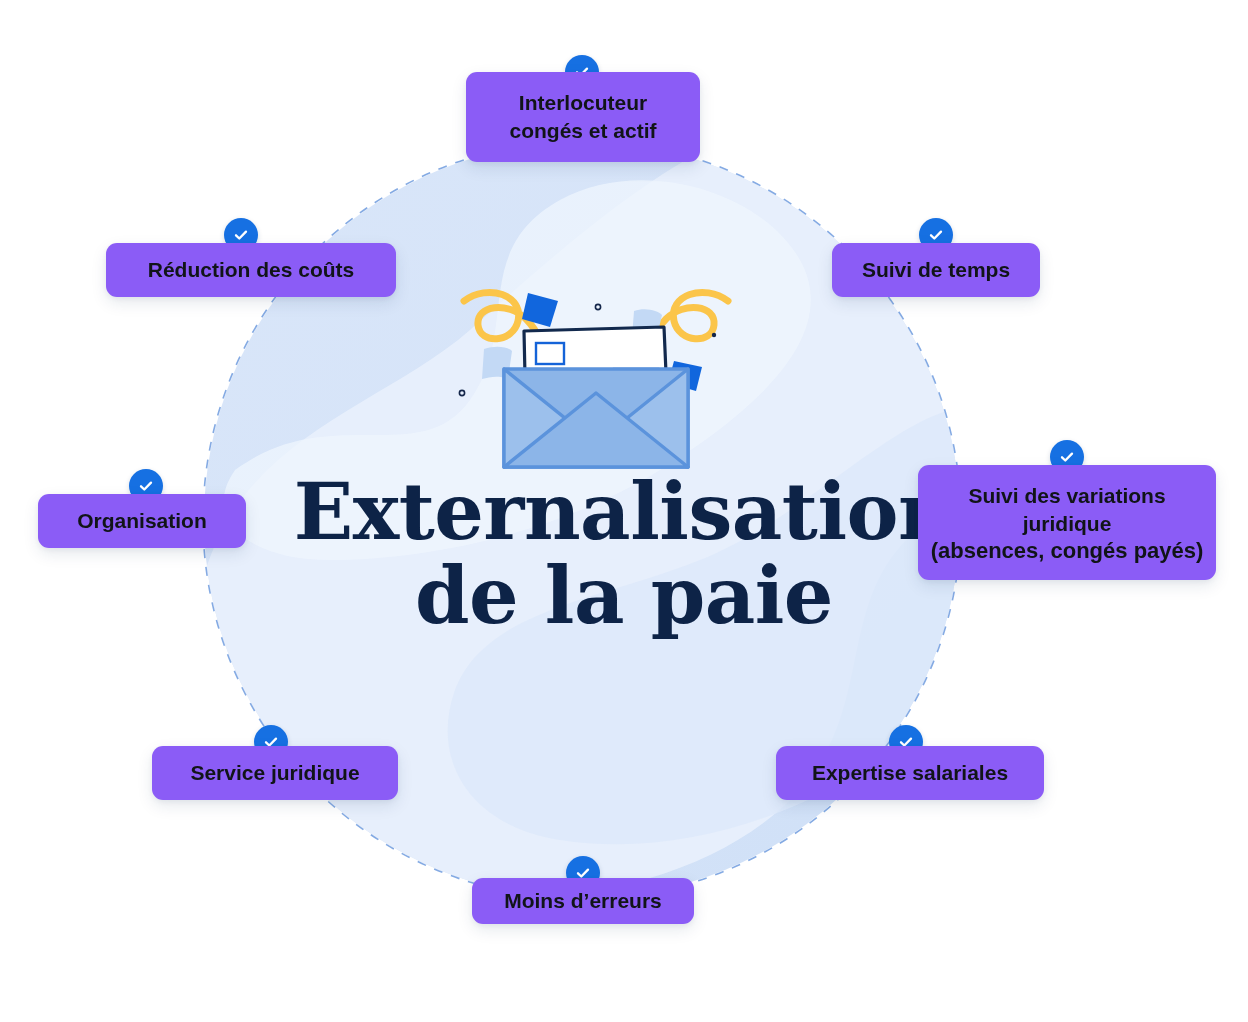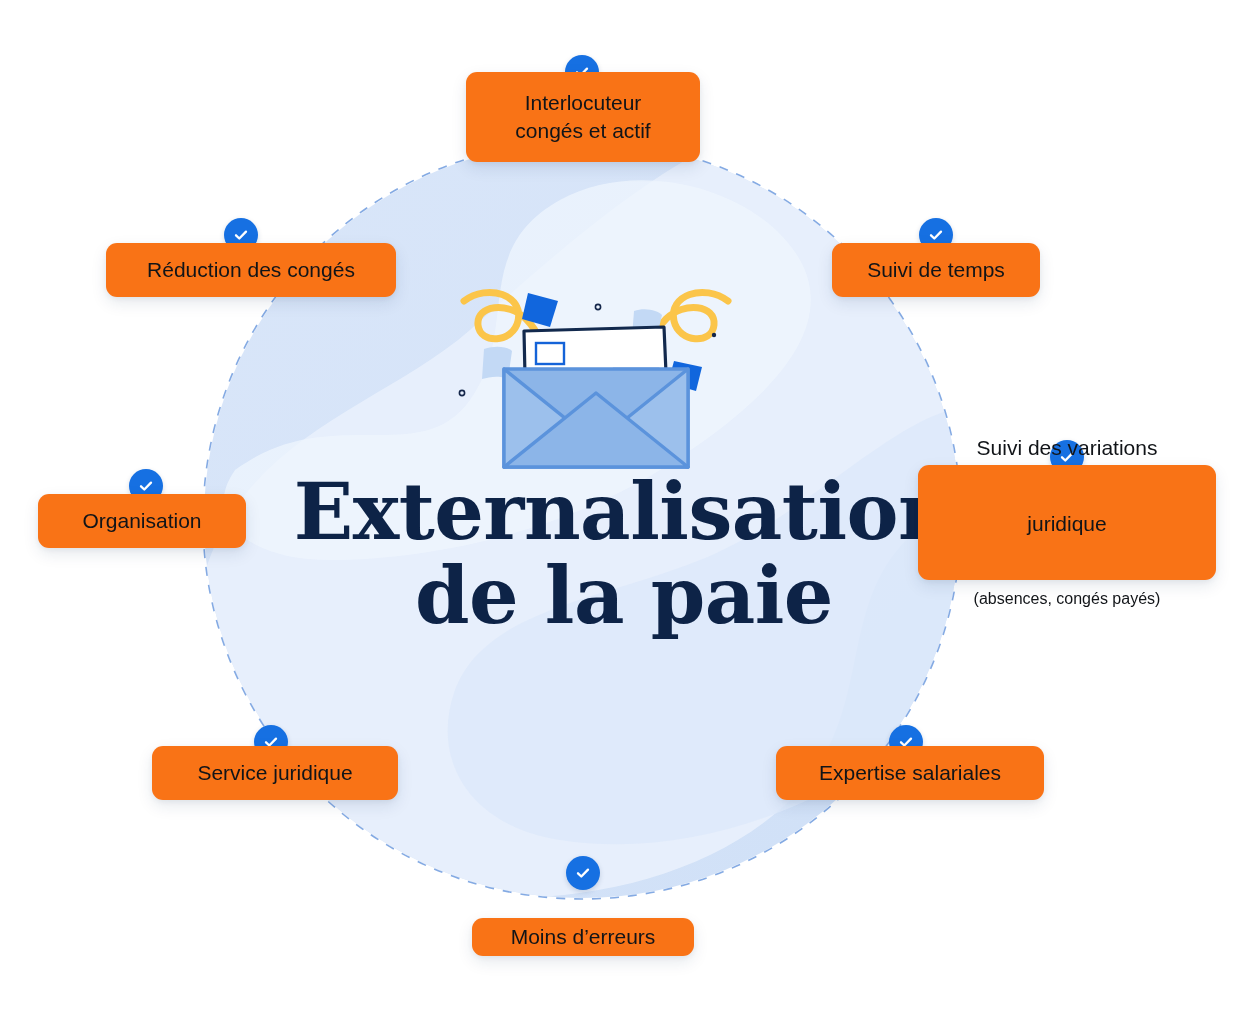--- a/index.html
+++ b/index.html
@@ -48,42 +48,42 @@
     font-size: 78px;
     line-height: 84px;
     letter-spacing: -0.5px;
     color: #0d2347;
     white-space: pre-line;
   }
 
   
   .chip {
     position: absolute;
-    background: #f97316;
+    background: #8b5cf6;
     border-radius: 11px;
     box-shadow: 0 6px 16px rgba(22, 48, 92, 0.10),
                 0 2px 5px rgba(22, 48, 92, 0.06);
     box-sizing: border-box;
     display: flex;
     flex-direction: column;
     align-items: center;
     justify-content: center;
     text-align: center;
     color: #111418;
-    font-weight: 400;
+    font-weight: 700;
     font-size: 21px;
     line-height: 28px;
   }
   .chip .chip-line {
     display: block;
     white-space: nowrap;
   }
   .chip .chip-sub {
     display: block;
-    font-size: 16px;
+    font-size: 22px;
     line-height: 25px;
     white-space: nowrap;
   }
 
   .badge {
     position: absolute;
     width: 34px;
     height: 34px;
     border-radius: 50%;
     background: #1670E2;
@@ -100,30 +100,30 @@
 
   #chip-reduction     { left: 106px; top: 243px; width: 290px; height: 54px; }
   #badge-reduction    { left: 224px; top: 218px; }
 
   #chip-gain          { left: 832px; top: 243px; width: 208px; height: 54px; }
   #badge-gain         { left: 919px; top: 218px; }
 
   #chip-organisation  { left: 38px;  top: 494px; width: 208px; height: 54px; }
   #badge-organisation { left: 129px; top: 469px; }
 
-  #chip-suivi         { left: 918px; top: 465px; width: 298px; height: 115px; gap: 48px; }
+  #chip-suivi         { left: 918px; top: 465px; width: 298px; height: 115px; }
   #badge-suivi        { left: 1050px;top: 440px; }
 
   #chip-service       { left: 152px; top: 746px; width: 246px; height: 54px; }
   #badge-service      { left: 254px; top: 725px; }
 
   #chip-expertise     { left: 776px; top: 746px; width: 268px; height: 54px; }
   #badge-expertise    { left: 889px; top: 725px; }
 
-  #chip-moins         { left: 472px; top: 878px; width: 222px; height: 38px; margin-top: 40px; }
+  #chip-moins         { left: 472px; top: 878px; width: 222px; height: 46px; }
   #badge-moins        { left: 566px; top: 856px; }
 </style>
 </head>
 <body>
 
 <div id="stage">
 
   <svg id="bg-art" viewBox="0 0 1248 1022" aria-hidden="true">
     <defs>
       <clipPath id="circleClip">
@@ -210,21 +210,21 @@
     <span class="chip-line">Interlocuteur</span>
     <span class="chip-line">congés et actif</span>
   </div>
 
   <div class="badge" id="badge-reduction">
     <svg width="18" height="18" viewBox="0 0 18 18">
       <path d="M4 9.3 L7.3 12.5 L14 5.6" fill="none" stroke="#ffffff" stroke-width="2.3" stroke-linecap="round" stroke-linejoin="round"></path>
     </svg>
   </div>
   <div class="chip" id="chip-reduction">
-    <span class="chip-line">Réduction des congés</span>
+    <span class="chip-line">Réduction des coûts</span>
   </div>
 
   <div class="badge" id="badge-gain">
     <svg width="18" height="18" viewBox="0 0 18 18">
       <path d="M4 9.3 L7.3 12.5 L14 5.6" fill="none" stroke="#ffffff" stroke-width="2.3" stroke-linecap="round" stroke-linejoin="round"></path>
     </svg>
   </div>
   <div class="chip" id="chip-gain">
     <span class="chip-line">Suivi de temps</span>
   </div>

